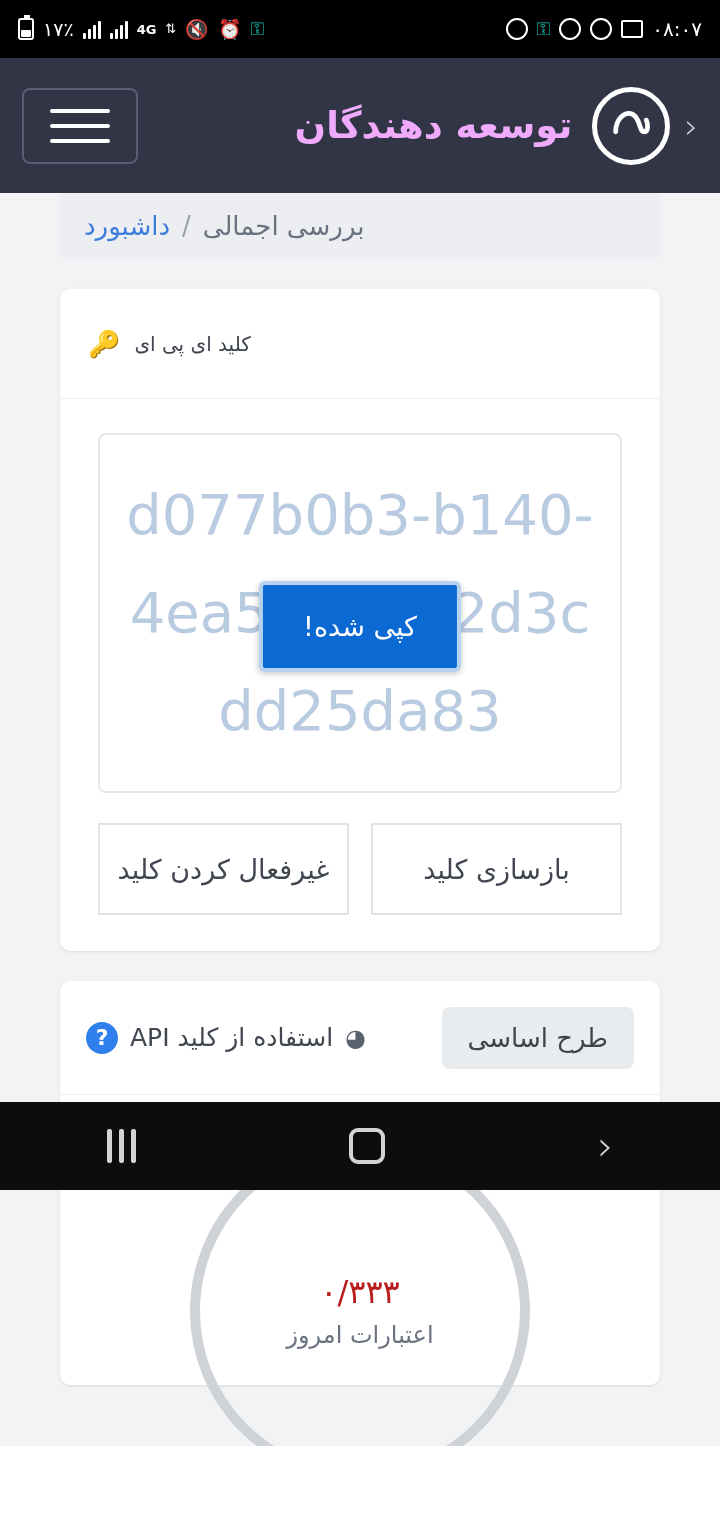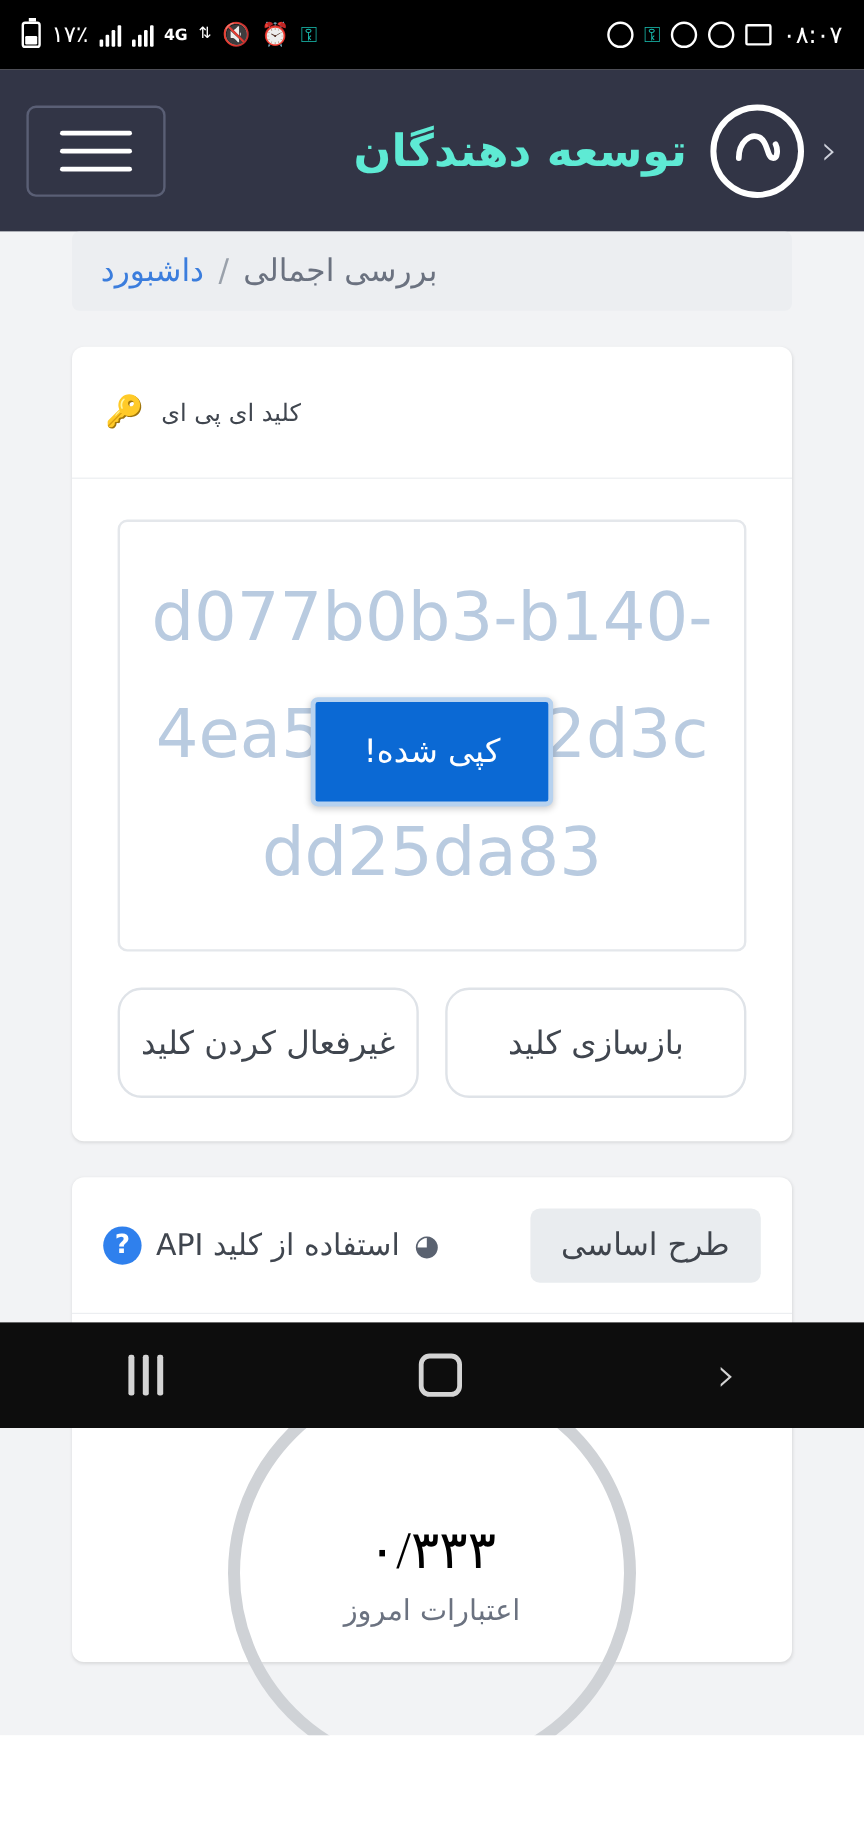--- a/index.html
+++ b/index.html
@@ -51,21 +51,21 @@
     height: 135px; background: #323546; display: flex; align-items: center;
     padding: 0 22px; gap: 14px;
   }
   .back-chevron { color: #cfd2dc; font-size: 34px; font-weight: 300; cursor: pointer; }
   .logo {
     width: 78px; height: 78px; border-radius: 50%; border: 5px solid #fff;
     display: flex; align-items: center; justify-content: center; flex: none;
   }
   .logo svg { width: 46px; height: 46px; }
   .appbar-title {
-    color: #5eead4; font-size: 37px; font-weight: 600; flex: 1; text-align: right;
+    color: #f0abfc; font-size: 37px; font-weight: 600; flex: 1; text-align: right;
     padding-right: 6px; white-space: nowrap;
   }
   .hamburger {
     width: 116px; height: 76px; border: 2px solid #5a5f75; border-radius: 8px;
     display: flex; flex-direction: column; justify-content: center; align-items: center; gap: 11px;
     flex: none; cursor: pointer;
   }
   .hamburger i { display: block; width: 60px; height: 4px; background: #fff; border-radius: 2px; }
 
   
@@ -103,21 +103,21 @@
     position: absolute; top: 146px; right: 50%; transform: translateX(50%);
     background: #0b69d4; color: #fff; font-size: 27px;
     padding: 26px 40px; border-radius: 6px; border: 4px solid #b7d2ef;
     white-space: nowrap; box-shadow: 0 2px 6px rgba(0,0,0,.2);
   }
 
   .key-actions {
     display: flex; gap: 22px; padding: 30px 38px 36px; direction: rtl;
   }
   .btn-outline {
-    flex: 1; height: 92px; border: 2px solid #dfe3e8; border-radius: 20px;
+    flex: 1; height: 92px; border: 2px solid #dfe3e8; border-radius: 1px;
     background: #fff; color: #40464f; font-size: 27px;
     display: flex; align-items: center; justify-content: center; cursor: pointer;
   }
 
   .usage-head {
     height: 114px; display: flex; align-items: center; justify-content: space-between;
     padding: 0 26px; border-bottom: 1px solid #eceef1;
   }
   .usage-head .left { display: flex; align-items: center; gap: 12px; direction: rtl; }
   .plan-badge {
@@ -129,21 +129,21 @@
     width: 32px; height: 32px; border-radius: 50%; background: #2f80ed; color: #fff;
     font-size: 22px; font-weight: bold; display: flex; align-items: center; justify-content: center;
   }
   .pie-ic { font-size: 24px; color: #5a6270; }
 
   .gauge-wrap { height: 290px; display: flex; align-items: flex-start; justify-content: center; padding-top: 46px; }
   .gauge {
     width: 340px; height: 340px; border-radius: 50%; border: 10px solid #cfd2d6;
     display: flex; flex-direction: column; align-items: center; justify-content: center; gap: 10px;
   }
-  .gauge .val { font-size: 44px; color: #000000; font-family: Liberation Serif, serif; }
+  .gauge .val { font-size: 32px; color: #b91c1c; }
   .gauge .lbl { font-size: 24px; color: #6b7280; }
 
   
   .navbar {
     position: absolute; bottom: 0; left: 0; right: 0; height: 88px; background: #0d0d0d;
     display: flex; align-items: center; justify-content: space-around; direction: ltr;
   }
   .nav-recent { display: flex; gap: 7px; }
   .nav-recent i { display: block; width: 5px; height: 34px; background: #d4d4d4; border-radius: 2px; }
   .nav-home { width: 36px; height: 36px; border: 4px solid #d4d4d4; border-radius: 9px; }

